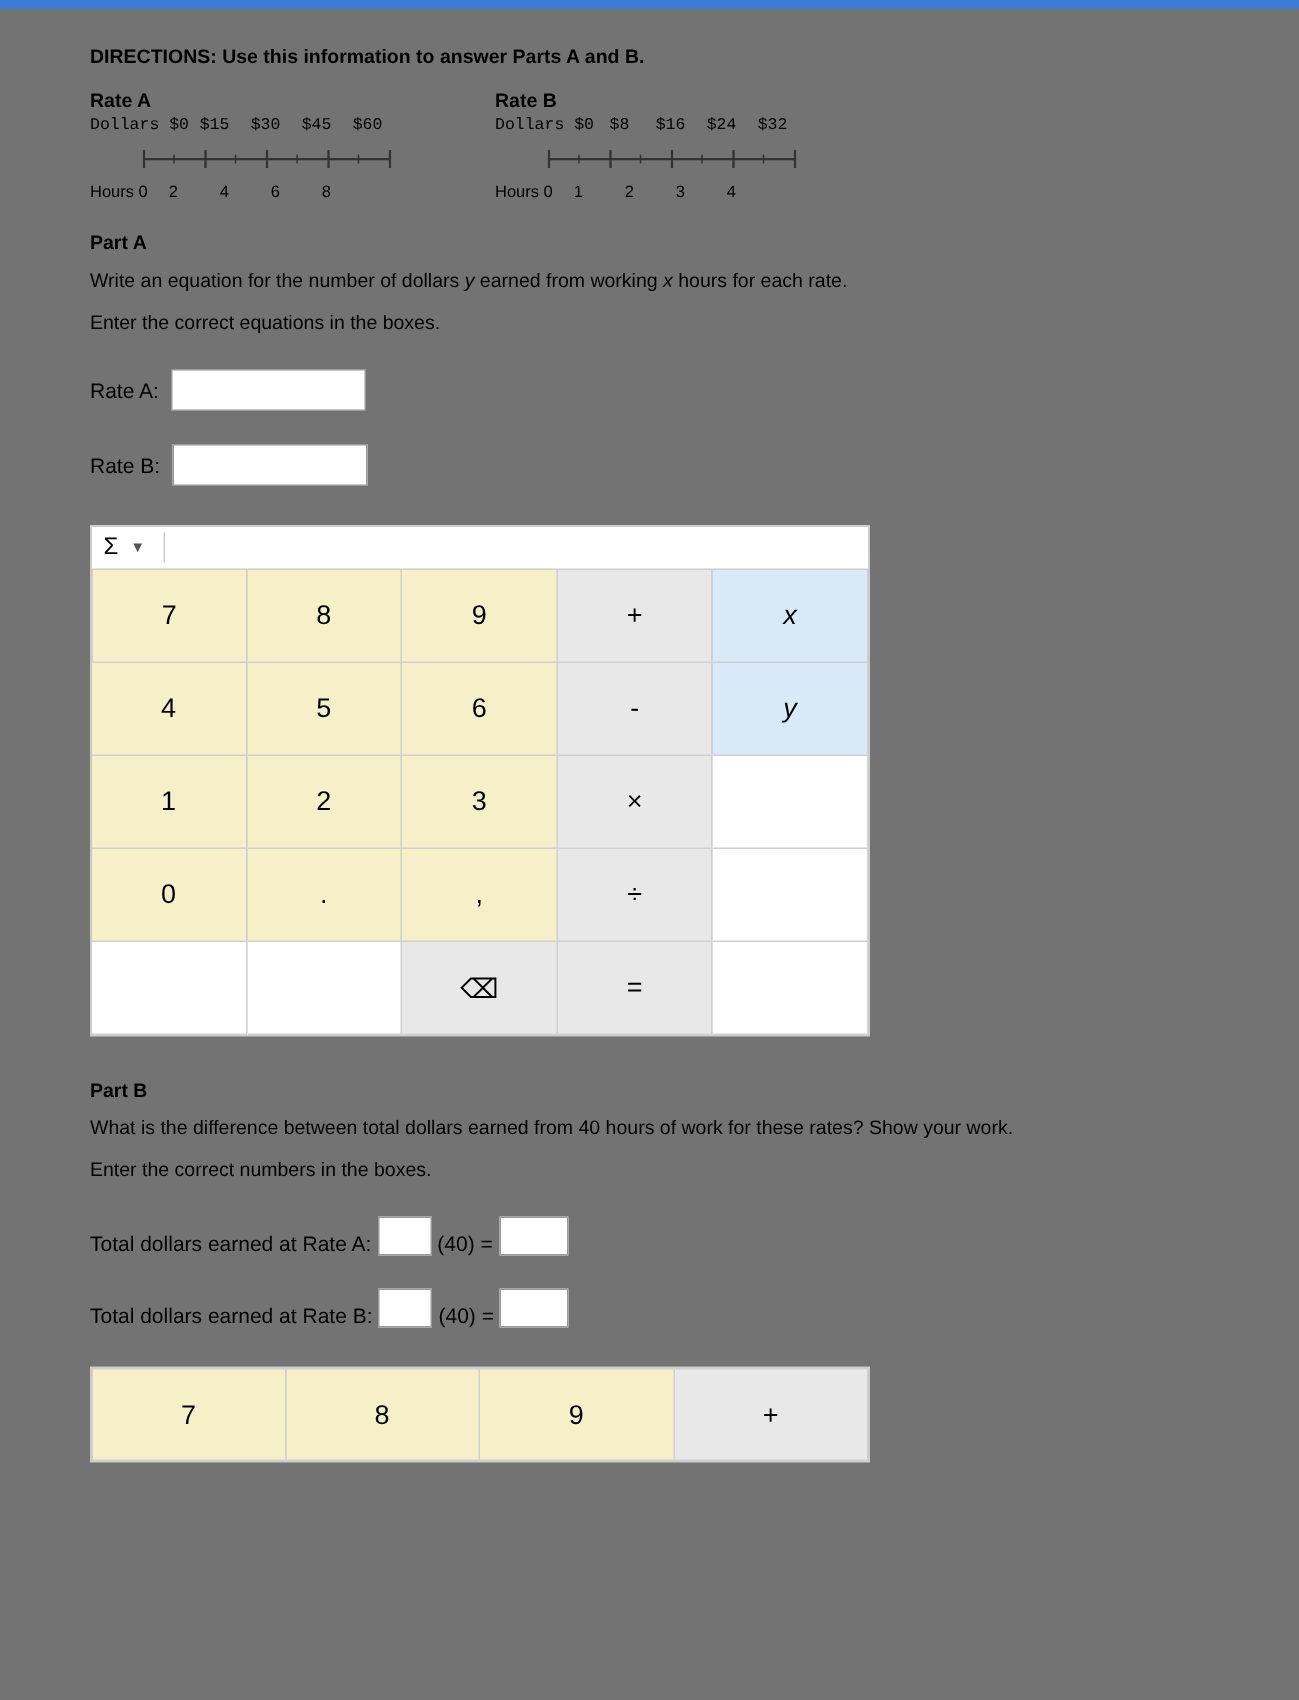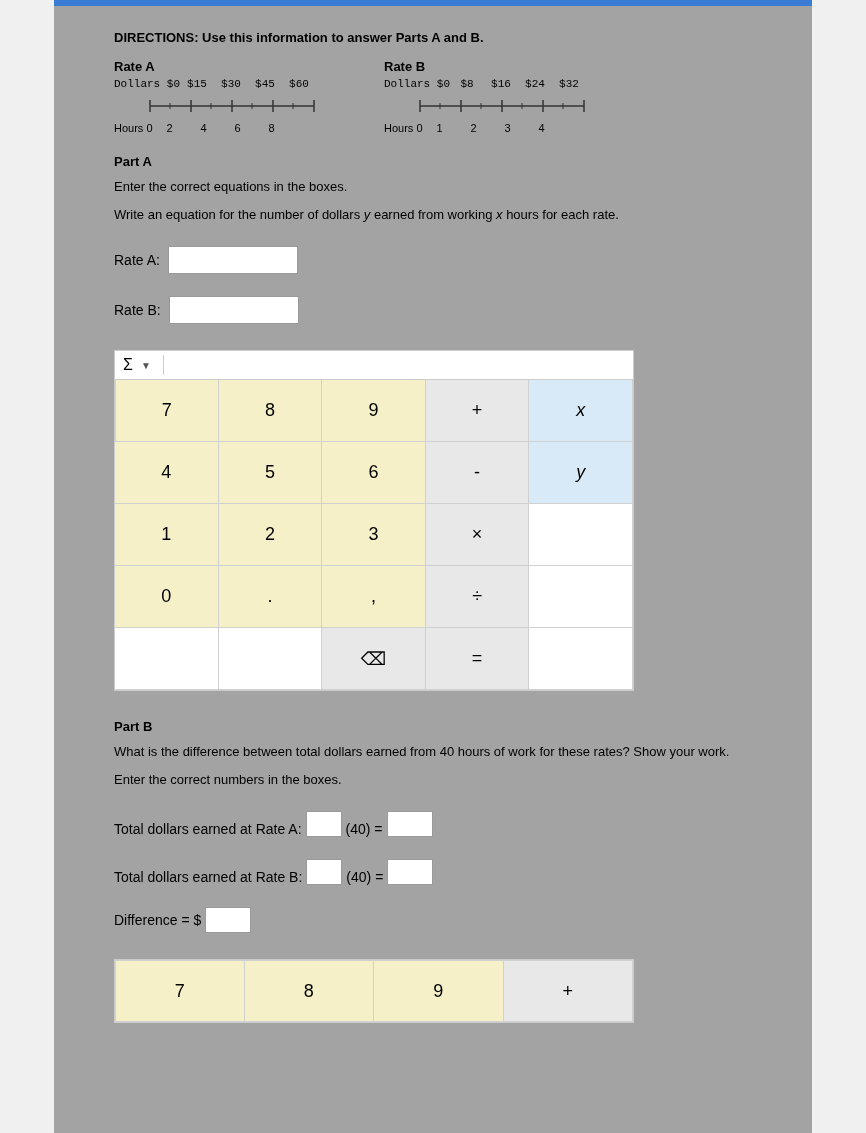--- a/index.html
+++ b/index.html
@@ -4,22 +4,22 @@
   <style>
     * { box-sizing: border-box; margin: 0; padding: 0; }
     body {
       font-family: Arial, sans-serif;
       background: #f0f0f0;
       display: flex;
       justify-content: center;
       padding: 0;
     }
     .page {
-      background: #a3a3a3;
-      width: 758px;
+      background: #737373;
+      width: 866px;
       min-height: 1133px;
       padding: 0;
       position: relative;
     }
     .top-bar {
       height: 6px;
       background: #3a7bd5;
       width: 100%;
     }
     .content {
@@ -279,24 +279,24 @@
           <span>1</span>
           <span>2</span>
           <span>3</span>
           <span>4</span>
         </div>
       </div>
     </div>
 
     
     <div class="part-title">Part A</div>
-    <div class="part-text">Enter the correct equations in the boxes.</div>
     <div class="part-text">
       Write an equation for the number of dollars <span class="italic">y</span> earned from working <span class="italic">x</span> hours for each rate.
     </div>
+    <div class="part-text">Enter the correct equations in the boxes.</div>
 
     <div class="rate-input-row">
       <label>Rate A:</label>
       <input type="text" style="">
     </div>
 
     <div class="rate-input-row">
       <label>Rate B:</label>
       <input type="text" style="">
     </div>
@@ -354,24 +354,20 @@
       <input type="text" class="med" style="">
     </div>
 
     <div class="partb-input-row">
       <span>Total dollars earned at Rate B:</span>
       <input type="text" class="small" style="">
       <span>(40) =</span>
       <input type="text" class="med" style="">
     </div>
 
-    <div class="diff-row">
-      <span>Difference = $</span>
-      <input type="text" style="">
-    </div>
 
     
     <div class="keypad-wrapper2">
       <div class="keypad-grid" style="grid-template-columns: repeat(4, 1fr);">
         <div class="keypad-cell yellow" style="border-top: 1px solid #d0d0d0; border-left: 1px solid #d0d0d0;">7</div>
         <div class="keypad-cell yellow" style="border-top: 1px solid #d0d0d0;">8</div>
         <div class="keypad-cell yellow" style="border-top: 1px solid #d0d0d0;">9</div>
         <div class="keypad-cell gray" style="border-top: 1px solid #d0d0d0;">+</div>
       </div>
     </div>

